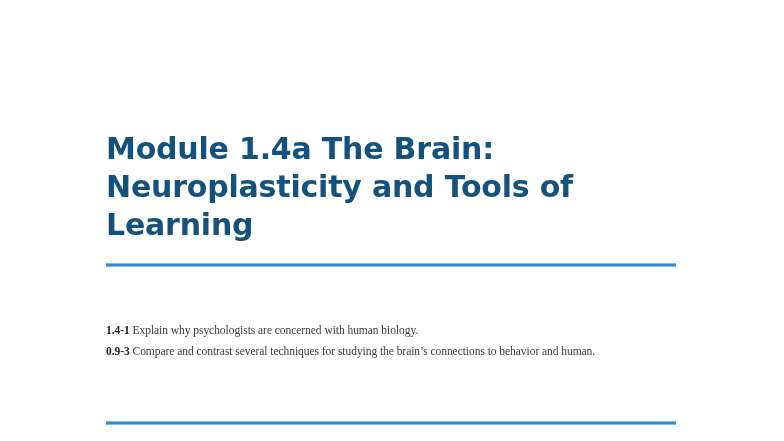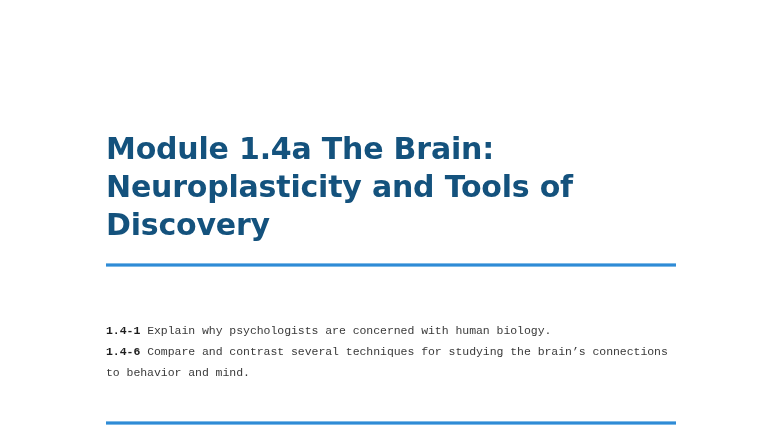--- a/index.html
+++ b/index.html
@@ -80,53 +80,53 @@
   .targets {
     position: absolute;
     left: 0;
     top: 320px;
     width: 570px;
     margin: 0;
     padding: 0;
     list-style: none;
   }
   .target-item {
-    font-family: Liberation Mono, monospace;
+    font-family: Liberation Serif, serif;
     font-size: 11.5px;
     line-height: 21px;
     color: #3a3a3a;
     letter-spacing: -0.05px;
     text-align: left;
   }
   .target-code {
     font-weight: bold;
     color: #1d1d1d;
   }
   .target-text {
     font-weight: normal;
   }
 </style>
 </head>
 <body>
 
 <div class="slide">
   <div class="content">
 
-    <h1 class="slide-title">Module 1.4a The Brain: Neuroplasticity and Tools of Discovery</h1>
+    <h1 class="slide-title">Module 1.4a The Brain: Neuroplasticity and Tools of Learning</h1>
 
     <div class="rule rule-top"></div>
 
 
     <ul class="targets">
       <li class="target-item">
         <span class="target-code">1.4-1</span>
         <span class="target-text">Explain why psychologists are concerned with human biology.</span>
       </li>
       <li class="target-item">
-        <span class="target-code">1.4-6</span>
-        <span class="target-text">Compare and contrast several techniques for studying the brain’s connections to behavior and mind.</span>
+        <span class="target-code">0.9-3</span>
+        <span class="target-text">Compare and contrast several techniques for studying the brain’s connections to behavior and human.</span>
       </li>
     </ul>
 
     <div class="rule rule-bottom"></div>
 
   </div>
 </div>
 
 </body></html>

